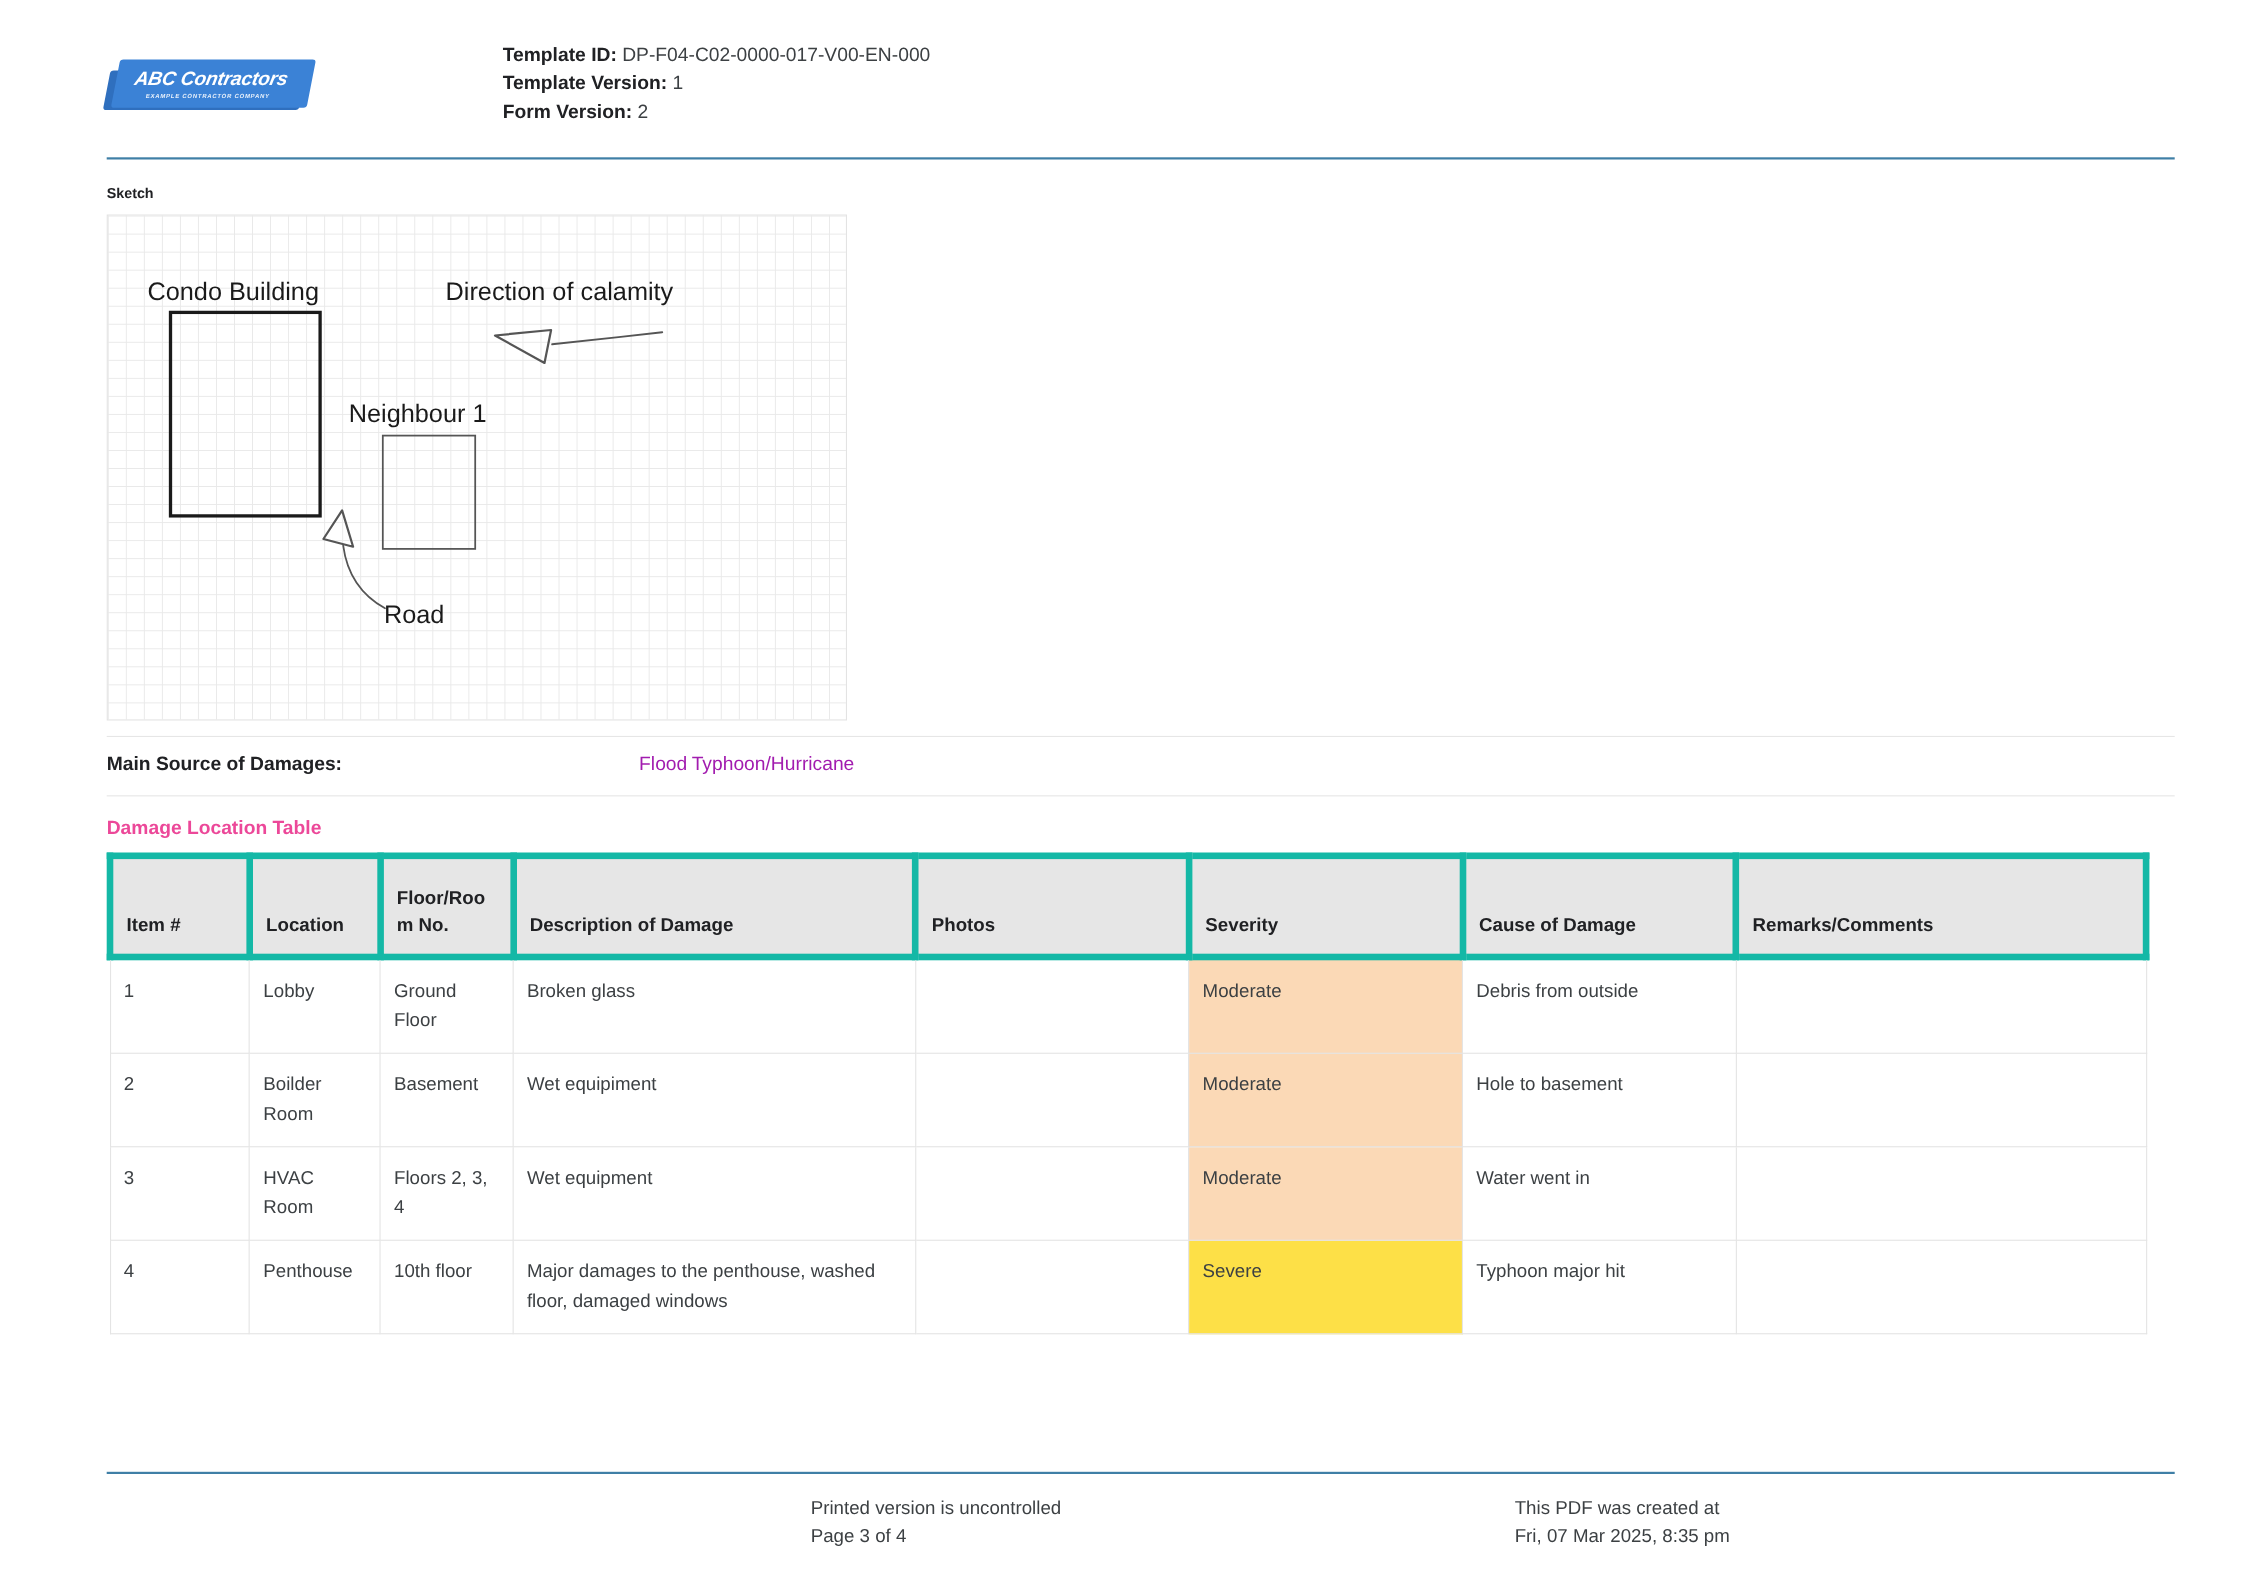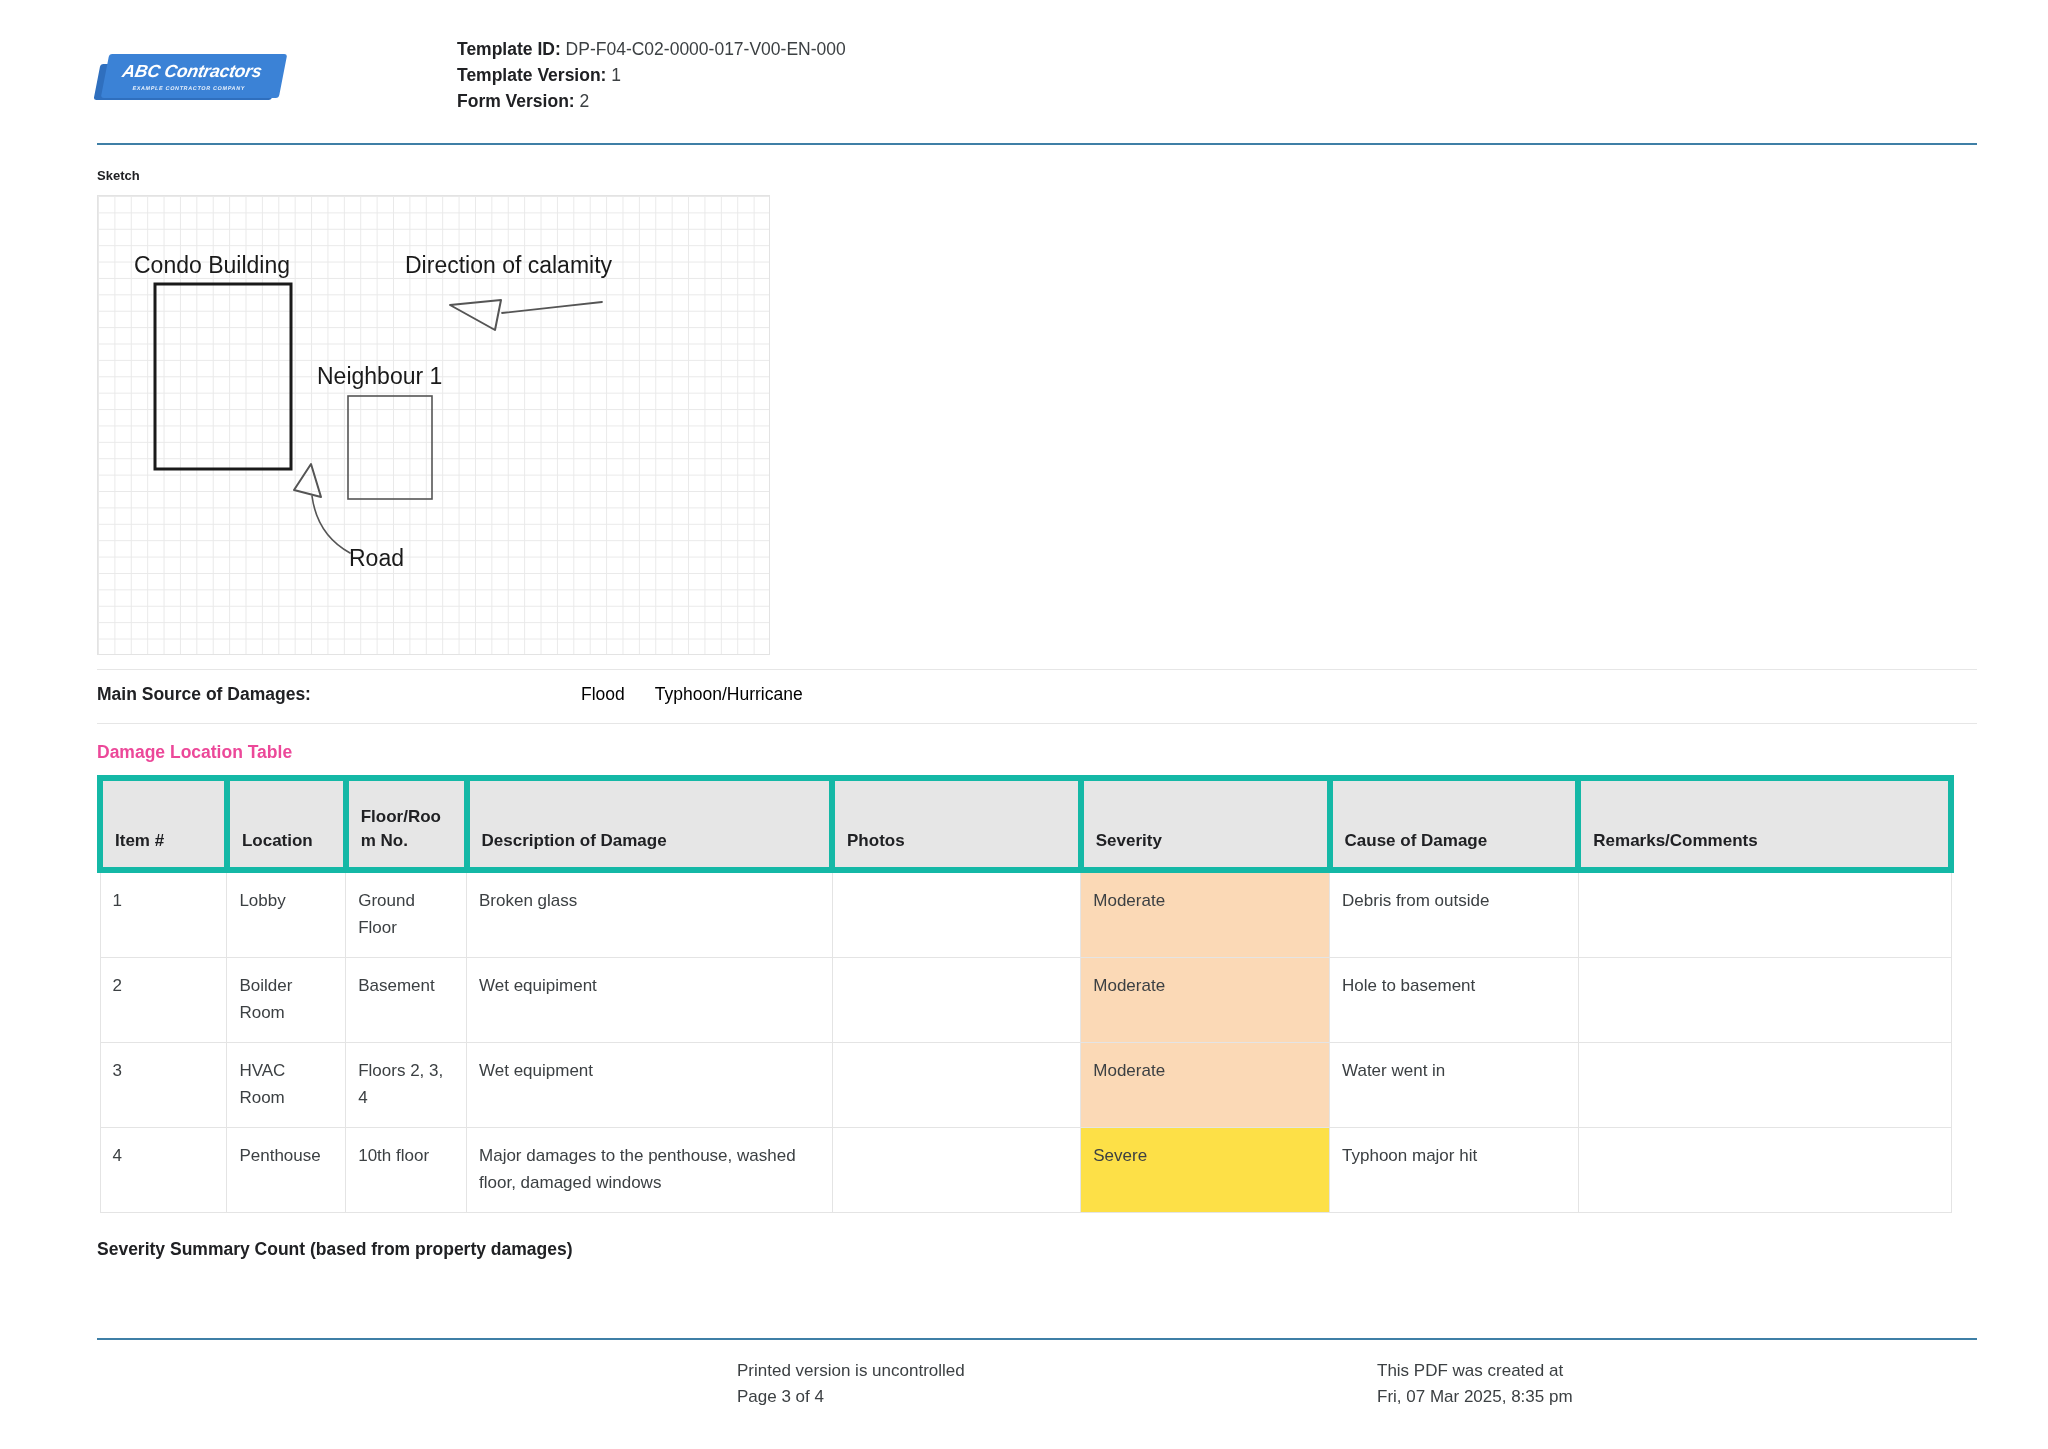--- a/index.html
+++ b/index.html
@@ -163,23 +163,23 @@
     padding: 14px 0 18px 0;
   }
   .main-source-label {
     font-size: 17.5px;
     font-weight: bold;
     color: #202124;
     flex: 0 0 400px;
   }
   .main-source-values {
     display: flex;
-    gap: 30px;
-    font-size: 17.5px;
-    color: #000000;
+    gap: 4px;
+    font-size: 17.5px;
+    color: #a21caf;
     padding-left: 84px;
     justify-content: space-between;
   }
 
   
   .table-title {
     font-size: 17.5px;
     font-weight: bold;
     color: #ec4899;
     margin: 18px 0 12px 0;
@@ -391,21 +391,20 @@
           <td>10th floor</td>
           <td>Major damages to the penthouse, washed floor, damaged windows</td>
           <td></td>
           <td class="sev-severe">Severe</td>
           <td>Typhoon major hit</td>
           <td></td>
         </tr>
       </tbody>
     </table>
 
-    <div class="summary-label">Severity Summary Count (based from property damages)</div>
   </div>
 
   <div class="footer-rule"></div>
   <div class="doc-footer">
     <div class="footer-spacer"></div>
     <div class="footer-mid">
       <div>Printed version is uncontrolled</div>
       <div>Page 3 of 4</div>
     </div>
     <div class="footer-right">

